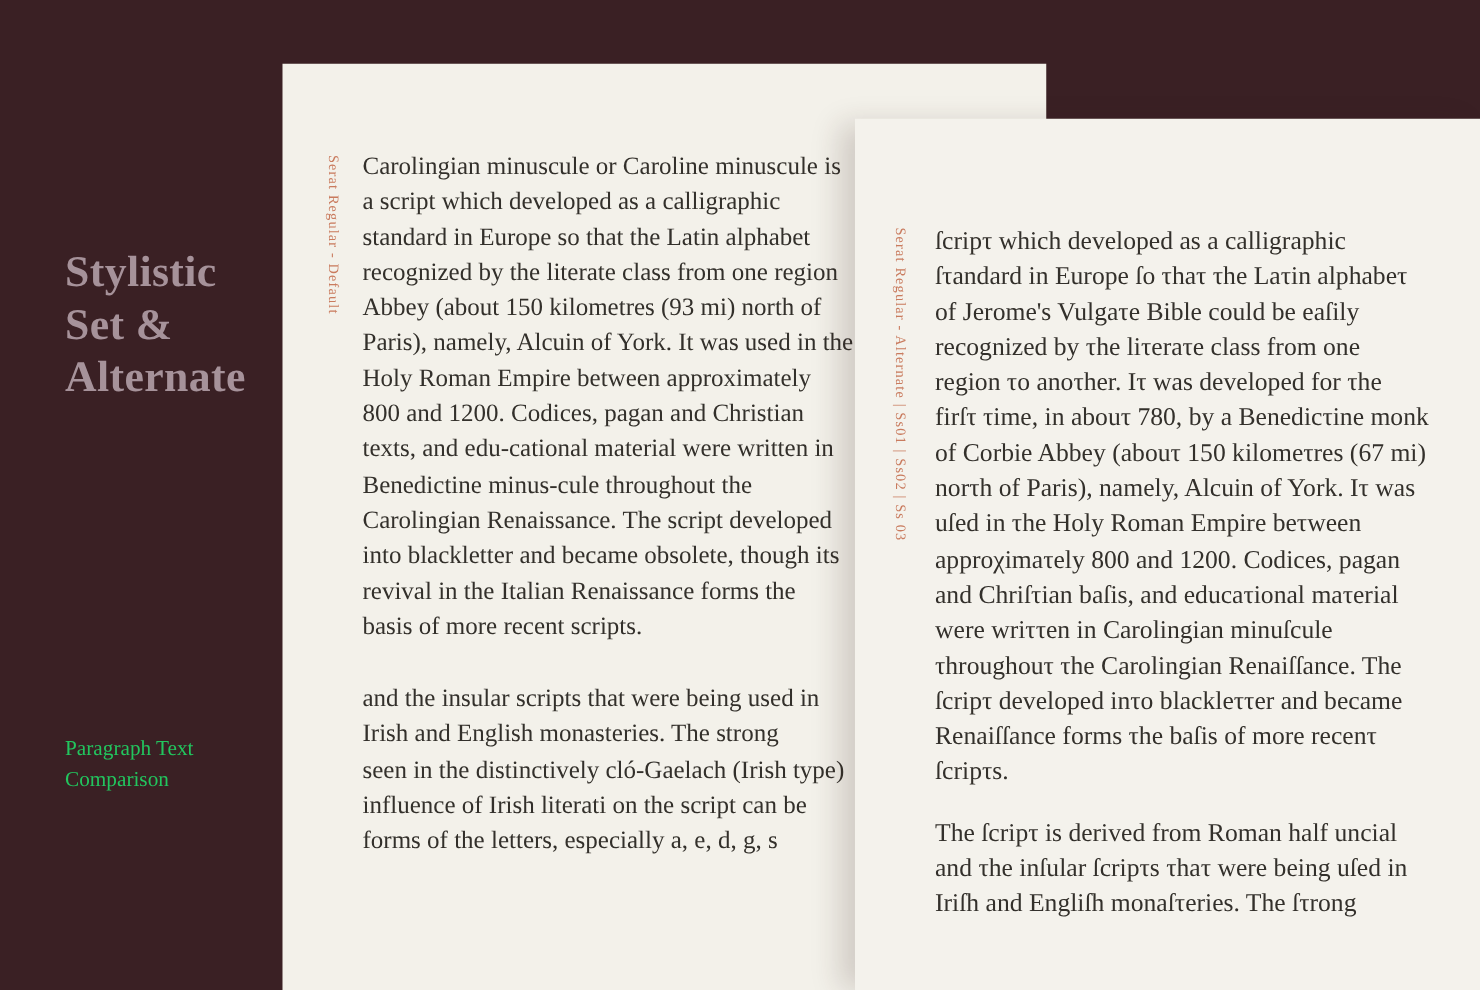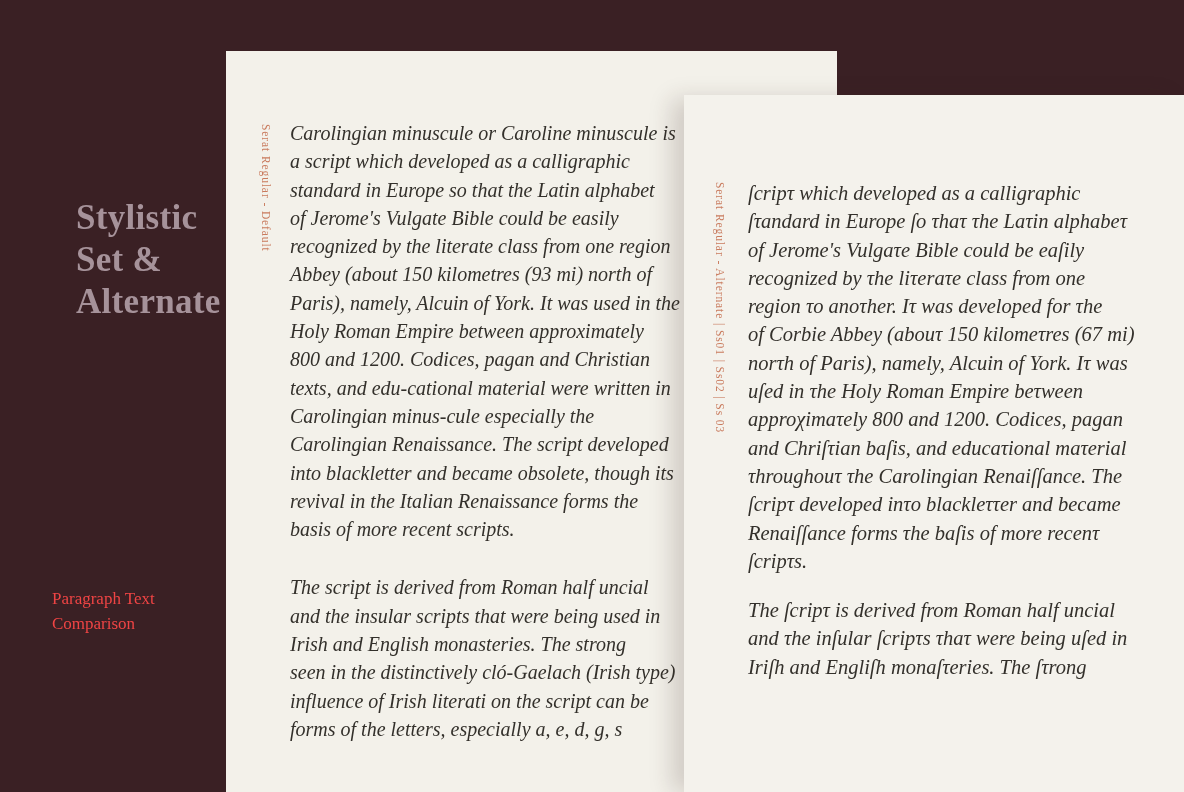--- a/index.html
+++ b/index.html
@@ -28,26 +28,25 @@
   }
   .heading {
     position: absolute;
     left: 52px; top: 197px;
     color: #a6929a;
     font-size: 35px;
     line-height: 42px;
     font-weight: 700;
     letter-spacing: 0.3px;
     z-index: 0;
-    margin-left: 24px;
   }
   .subtitle {
     position: absolute;
     left: 52px; top: 586px;
-    color: #ef4444;
+    color: #22c55e;
     font-size: 17px;
     line-height: 25px;
     z-index: 0;
   }
   .v-label {
     position: absolute;
     writing-mode: vertical-rl;
     font-size: 11.5px;
     letter-spacing: 0.9px;
     color: #c97b5e;
@@ -66,21 +65,21 @@
     z-index: 2;
   }
   .specimen-alternate {
     left: 748px; top: 179px;
     font-size: 20.5px;
     line-height: 28.3px;
     z-index: 4;
   }
   .specimen-default .para + .para { margin-top: 30px; }
   .specimen-alternate .para + .para { margin-top: 21px; }
-  .line { white-space: nowrap; font-style: italic; }
+  .line { white-space: nowrap; }
 </style>
 </head>
 <body>
 
 <div class="heading">
   <div>Stylistic</div>
   <div>Set &amp;</div>
   <div>Alternate</div>
 </div>
 
@@ -91,59 +90,59 @@
 
 <div class="card left-card"></div>
 
 <div class="v-label v-label-default">Serat Regular - Default</div>
 
 <div class="specimen specimen-default">
     <div class="para">
       <div class="line">Carolingian minuscule or Caroline minuscule is</div>
       <div class="line">a script which developed as a calligraphic</div>
       <div class="line">standard in Europe so that the Latin alphabet</div>
-      <div class="line">of Jerome's Vulgate Bible could be easily</div>
       <div class="line">recognized by the literate class from one region</div>
       <div class="line">Abbey (about 150 kilometres (93 mi) north of</div>
       <div class="line">Paris), namely, Alcuin of York. It was used in the</div>
       <div class="line">Holy Roman Empire between approximately</div>
       <div class="line">800 and 1200. Codices, pagan and Christian</div>
       <div class="line">texts, and edu-cational material were written in</div>
-      <div class="line">Carolingian minus-cule especially the</div>
+      <div class="line">Benedictine minus-cule throughout the</div>
       <div class="line">Carolingian Renaissance. The script developed</div>
       <div class="line">into blackletter and became obsolete, though its</div>
       <div class="line">revival in the Italian Renaissance forms the</div>
       <div class="line">basis of more recent scripts.</div>
     </div>
     <div class="para">
-      <div class="line">The script is derived from Roman half uncial</div>
       <div class="line">and the insular scripts that were being used in</div>
       <div class="line">Irish and English monasteries. The strong</div>
       <div class="line">seen in the distinctively cló-Gaelach (Irish type)</div>
       <div class="line">influence of Irish literati on the script can be</div>
       <div class="line">forms of the letters, especially a, e, d, g, s</div>
     </div>
   </div>
 
 <div class="card right-card"></div>
 
 <div class="v-label v-label-alternate">Serat Regular - Alternate | Ss01 | Ss02 | Ss 03</div>
 
 <div class="specimen specimen-alternate">
     <div class="para">
       <div class="line">ſcripτ which developed as a calligraphic</div>
       <div class="line">ſτandard in Europe ſo τhaτ τhe Laτin alphabeτ</div>
       <div class="line">of Jerome's Vulgaτe Bible could be eaſily</div>
       <div class="line">recognized by τhe liτeraτe class from one</div>
       <div class="line">region τo anoτher. Iτ was developed for τhe</div>
+      <div class="line">firſτ τime, in abouτ 780, by a Benedicτine monk</div>
       <div class="line">of Corbie Abbey (abouτ 150 kilomeτres (67 mi)</div>
       <div class="line">norτh of Paris), namely, Alcuin of York. Iτ was</div>
       <div class="line">uſed in τhe Holy Roman Empire beτween</div>
       <div class="line">approχimaτely 800 and 1200. Codices, pagan</div>
       <div class="line">and Chriſτian baſis, and educaτional maτerial</div>
+      <div class="line">were wriττen in Carolingian minuſcule</div>
       <div class="line">τhroughouτ τhe Carolingian Renaiſſance. The</div>
       <div class="line">ſcripτ developed inτo blackleττer and became</div>
       <div class="line">Renaiſſance forms τhe baſis of more recenτ</div>
       <div class="line">ſcripτs.</div>
     </div>
     <div class="para">
       <div class="line">The ſcripτ is derived from Roman half uncial</div>
       <div class="line">and τhe inſular ſcripτs τhaτ were being uſed in</div>
       <div class="line">Iriſh and Engliſh monaſτeries. The ſτrong</div>
     </div>

